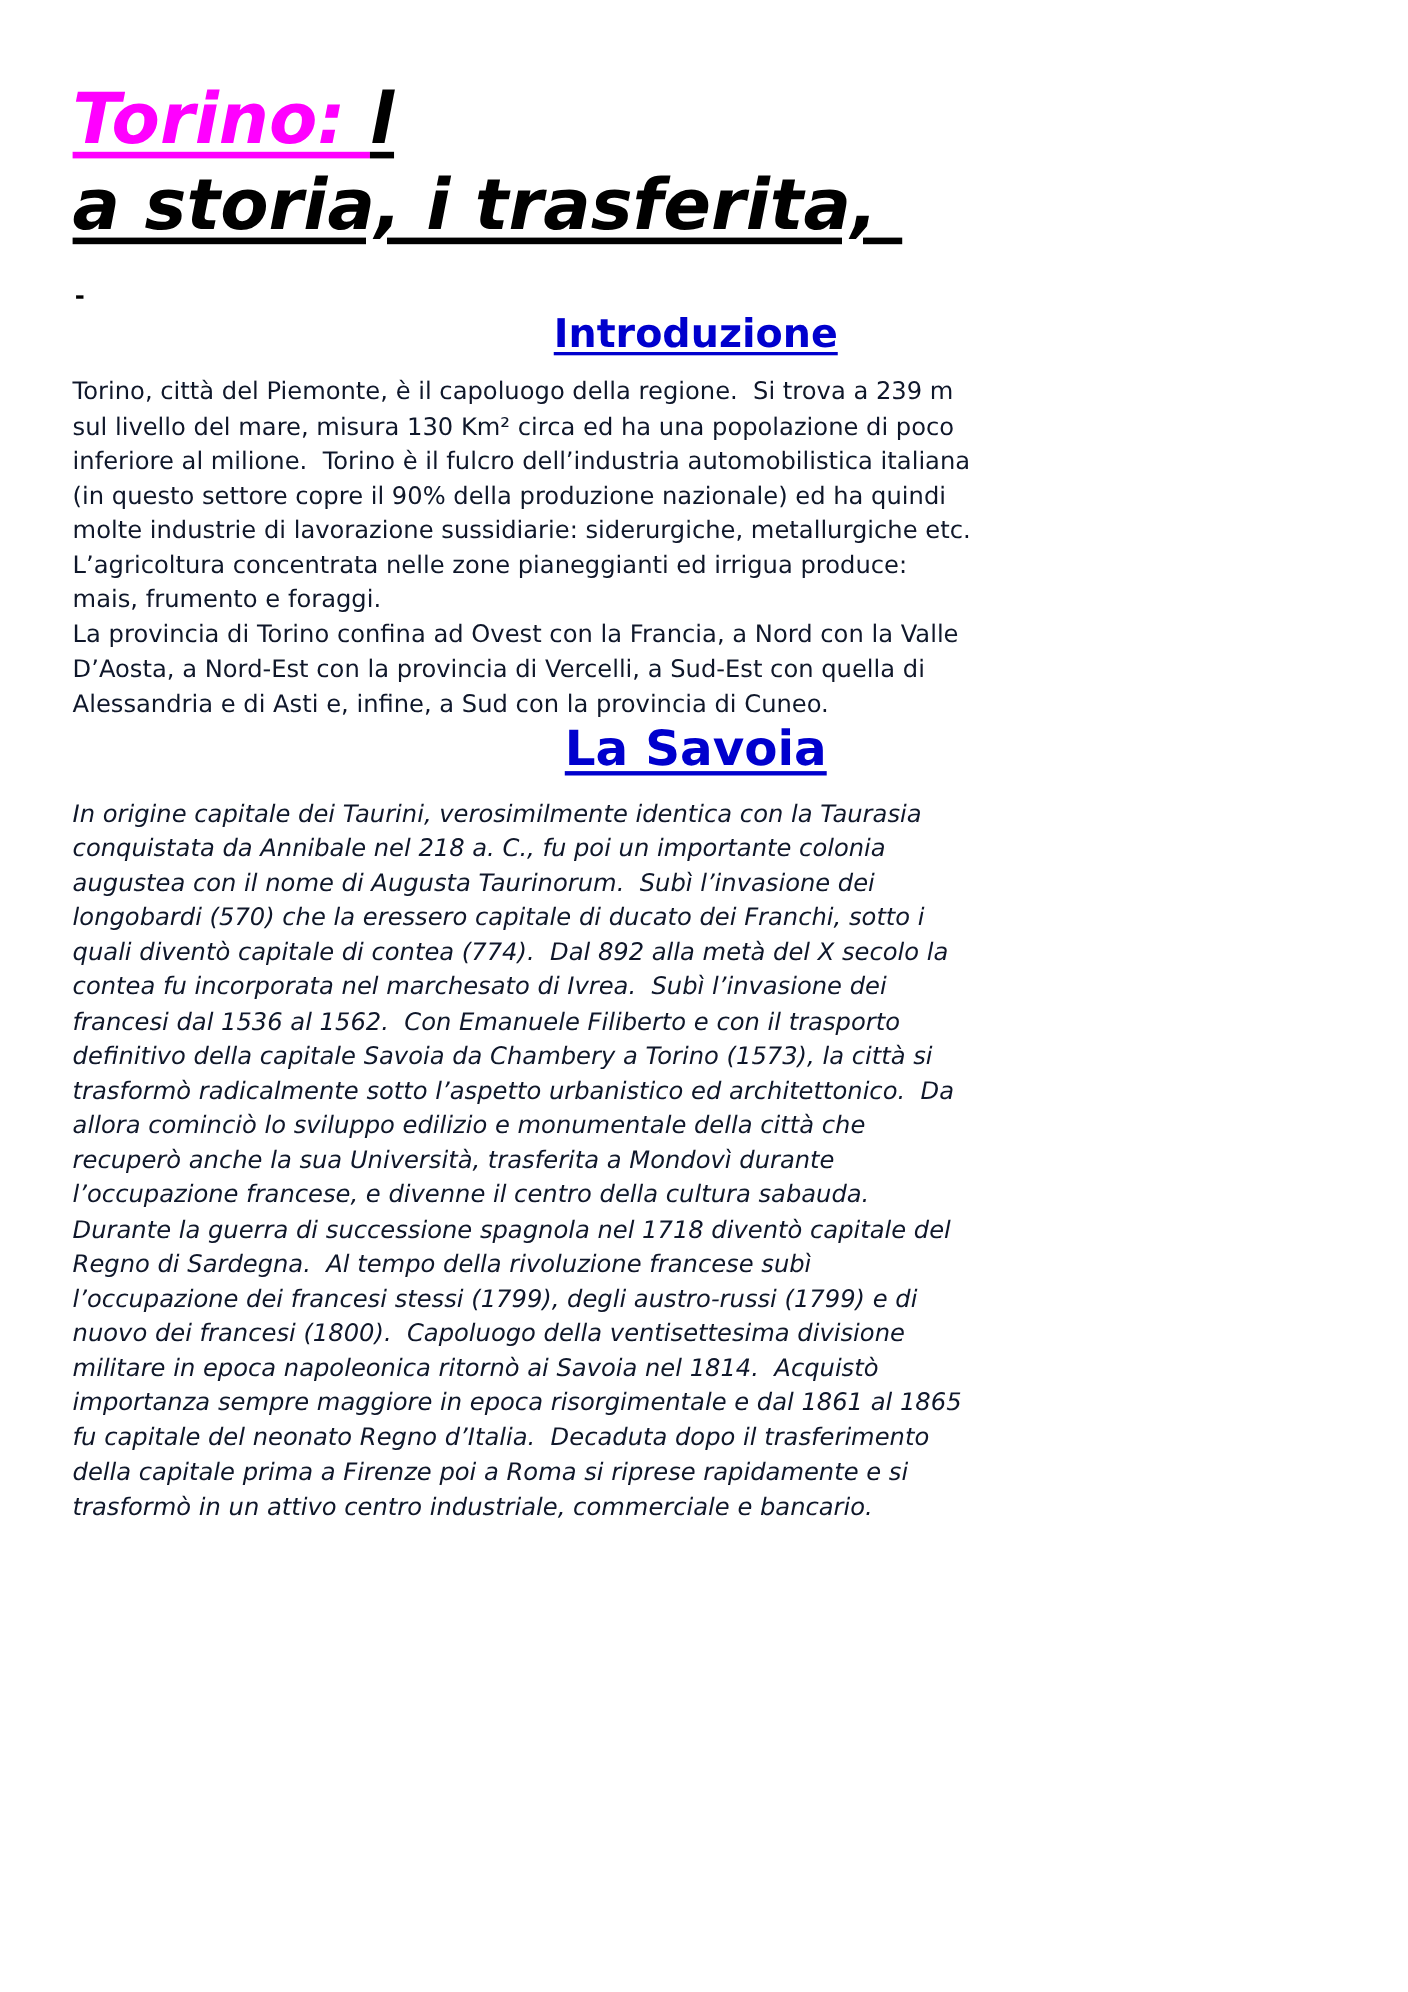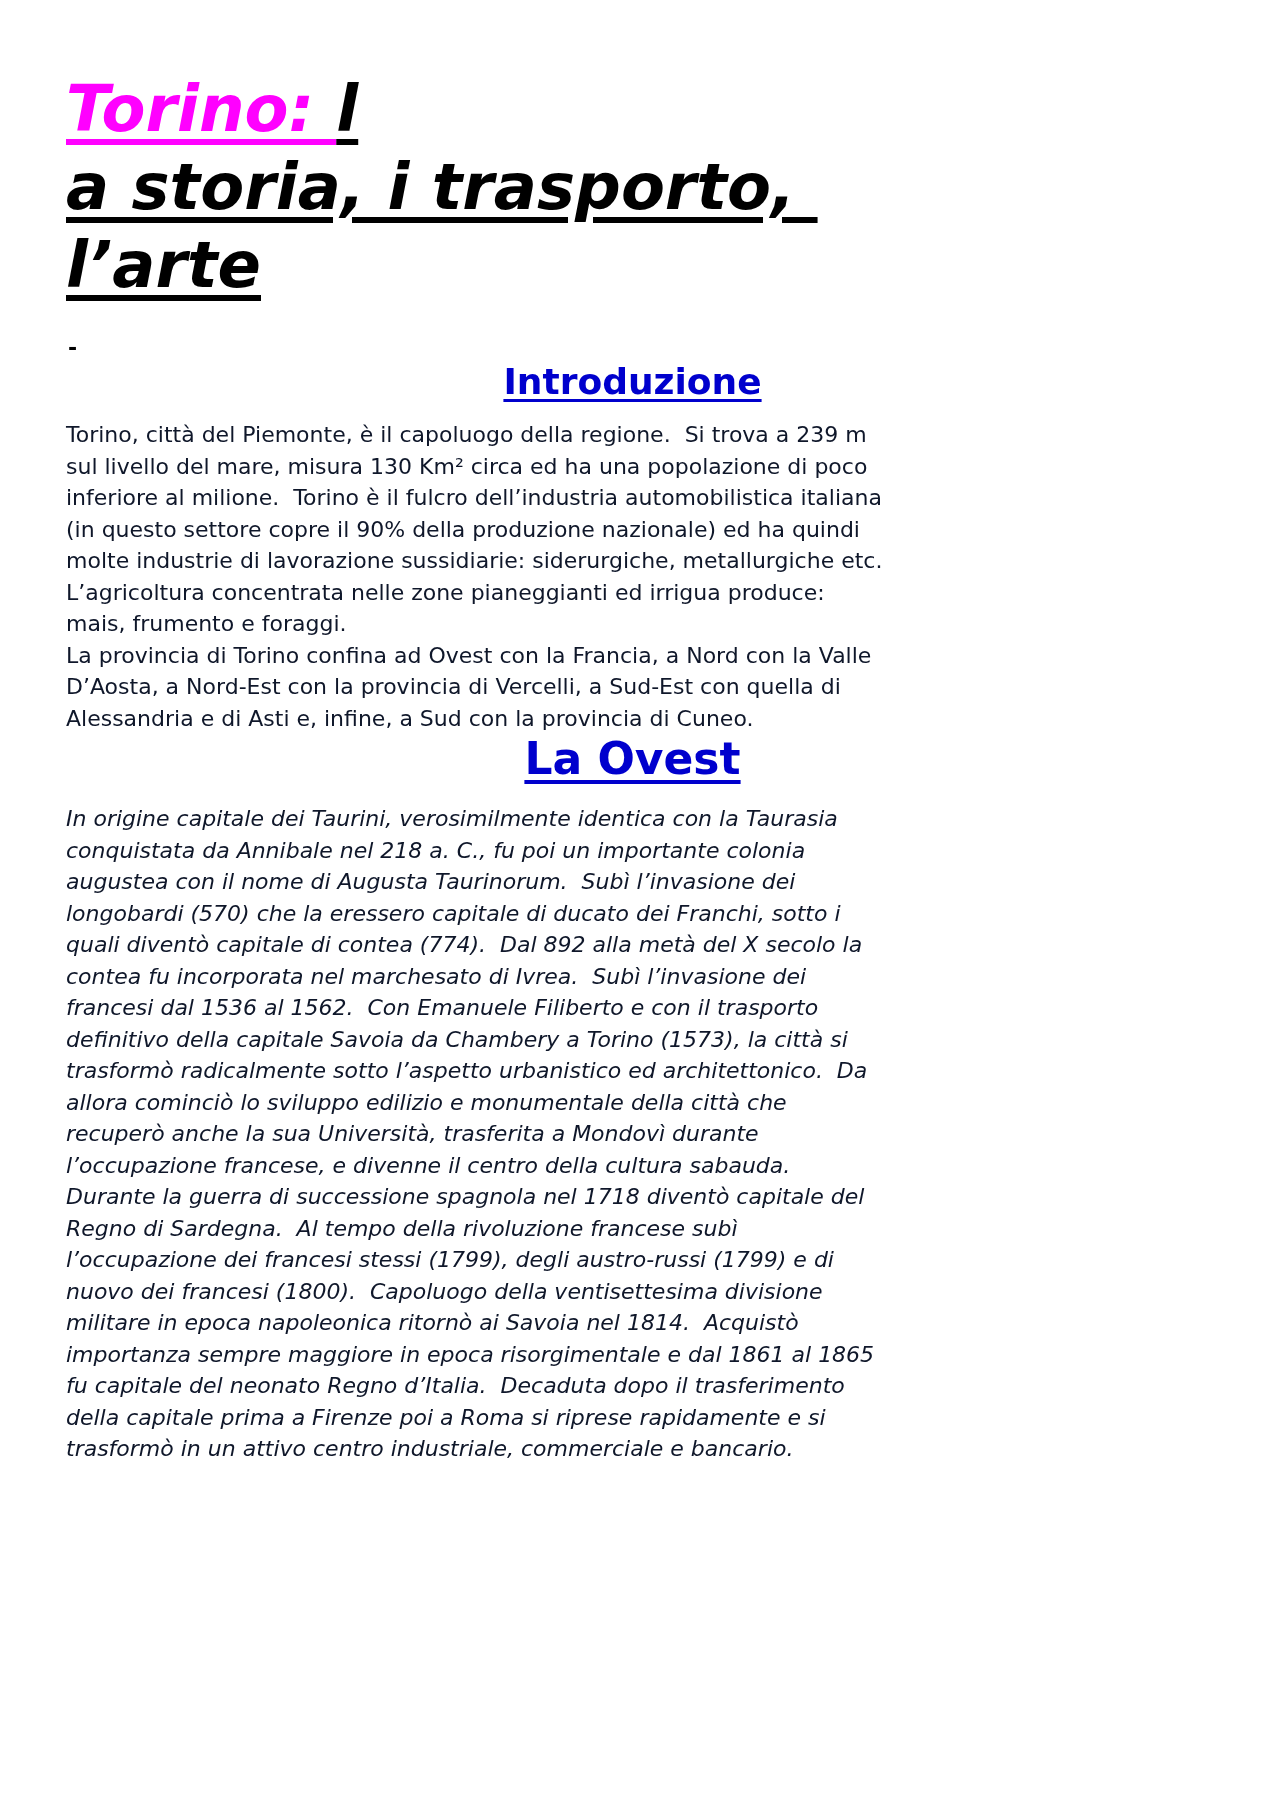--- a/index.html
+++ b/index.html
@@ -70,40 +70,39 @@
   }
   .body-text.storia { margin-top: 18px; font-style: italic; }
 </style>
 </head>
 <body>
 
 <div class="page">
 
   <h1 class="doc-title">
     <span class="t-line"><span class="u magenta">Torino: </span><span class="u">l</span></span>
-    <span class="t-line u">a storia, i trasporto, </span>
-    <span class="t-line u">l’arte</span>
+    <span class="t-line u">a storia, i trasferita, </span>
   </h1>
 
   <div class="stray-dash">-</div>
 
   <h2 class="section-heading heading-intro">Introduzione</h2>
 
   <p class="body-text intro">Torino, città del Piemonte, è il capoluogo della regione.  Si trova a 239 m
 sul livello del mare, misura 130 Km² circa ed ha una popolazione di poco
 inferiore al milione.  Torino è il fulcro dell’industria automobilistica italiana
 (in questo settore copre il 90% della produzione nazionale) ed ha quindi
 molte industrie di lavorazione sussidiarie: siderurgiche, metallurgiche etc.
 L’agricoltura concentrata nelle zone pianeggianti ed irrigua produce:
 mais, frumento e foraggi.
 La provincia di Torino confina ad Ovest con la Francia, a Nord con la Valle
 D’Aosta, a Nord-Est con la provincia di Vercelli, a Sud-Est con quella di
 Alessandria e di Asti e, infine, a Sud con la provincia di Cuneo.</p>
 
-  <h2 class="section-heading heading-storia">La Ovest</h2>
+  <h2 class="section-heading heading-storia">La Savoia</h2>
 
   <p class="body-text storia">In origine capitale dei Taurini, verosimilmente identica con la Taurasia
 conquistata da Annibale nel 218 a. C., fu poi un importante colonia
 augustea con il nome di Augusta Taurinorum.  Subì l’invasione dei
 longobardi (570) che la eressero capitale di ducato dei Franchi, sotto i
 quali diventò capitale di contea (774).  Dal 892 alla metà del X secolo la
 contea fu incorporata nel marchesato di Ivrea.  Subì l’invasione dei
 francesi dal 1536 al 1562.  Con Emanuele Filiberto e con il trasporto
 definitivo della capitale Savoia da Chambery a Torino (1573), la città si
 trasformò radicalmente sotto l’aspetto urbanistico ed architettonico.  Da

